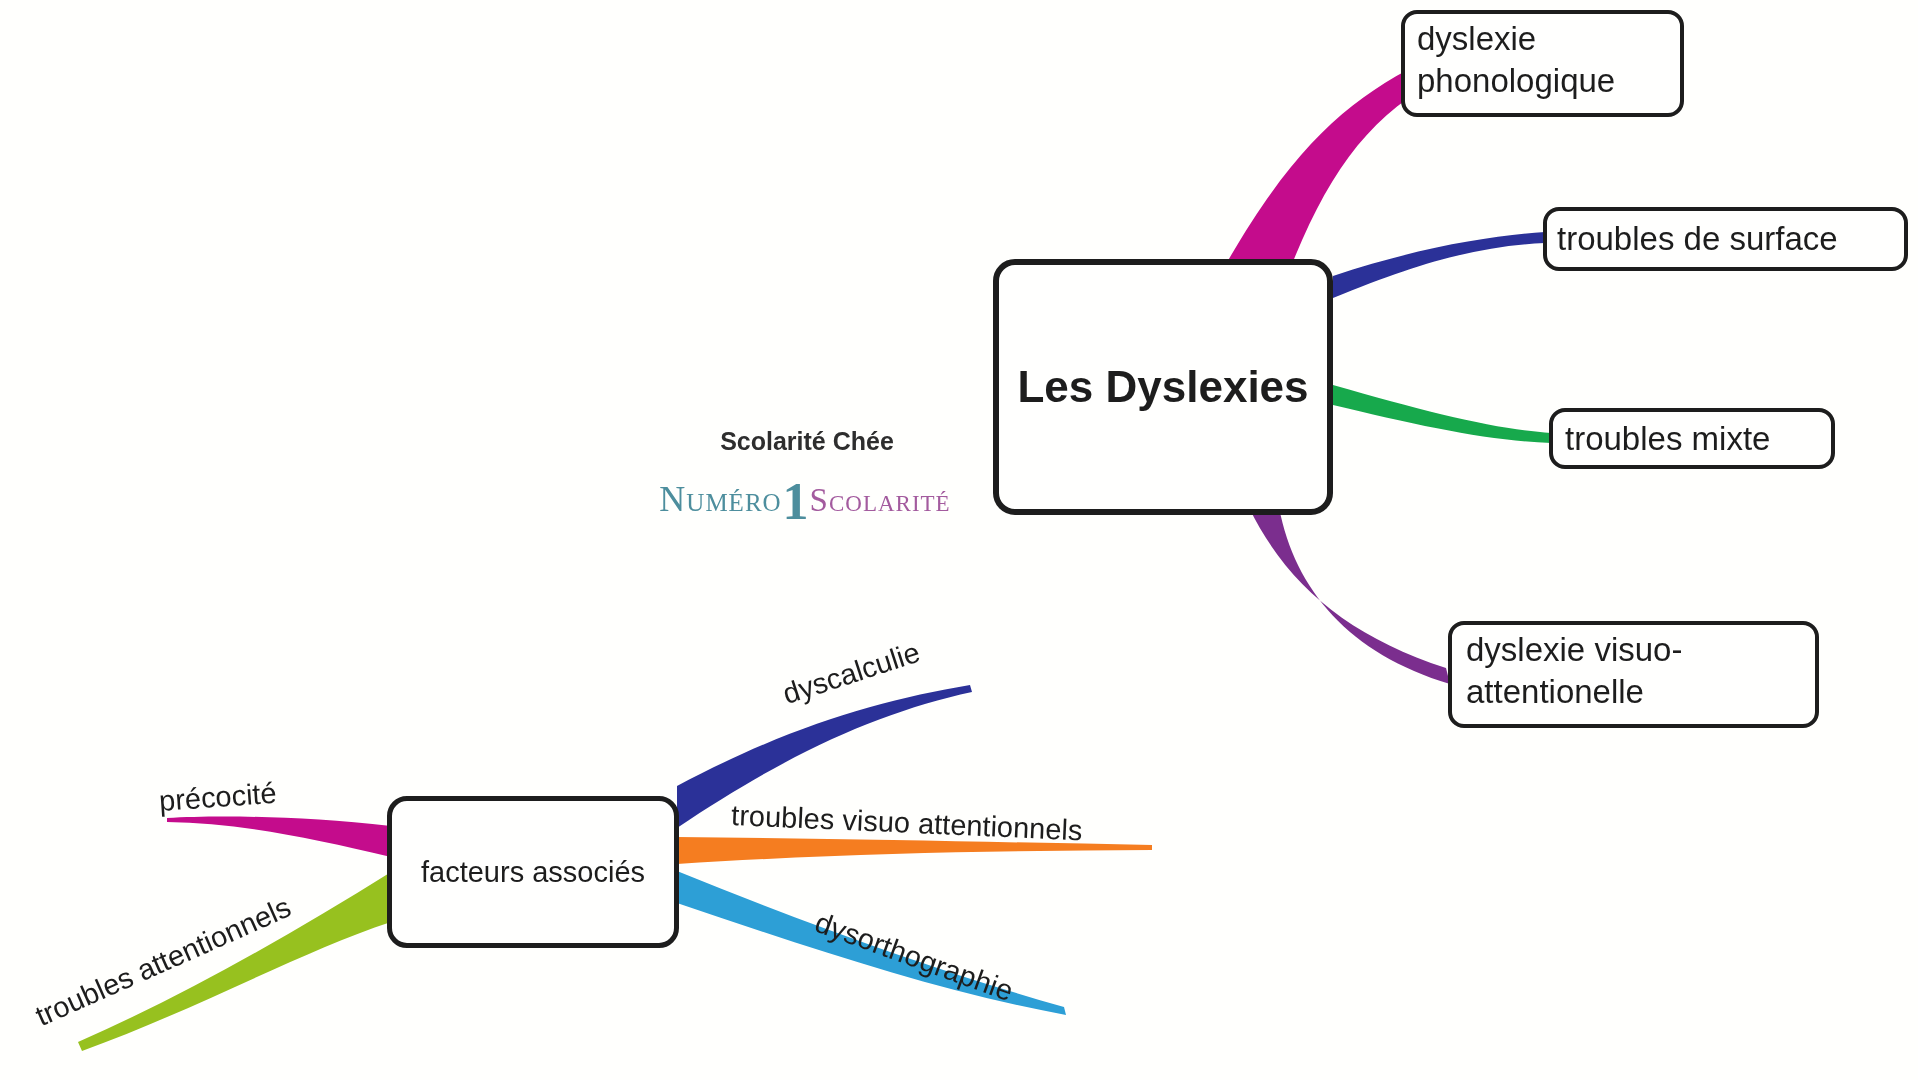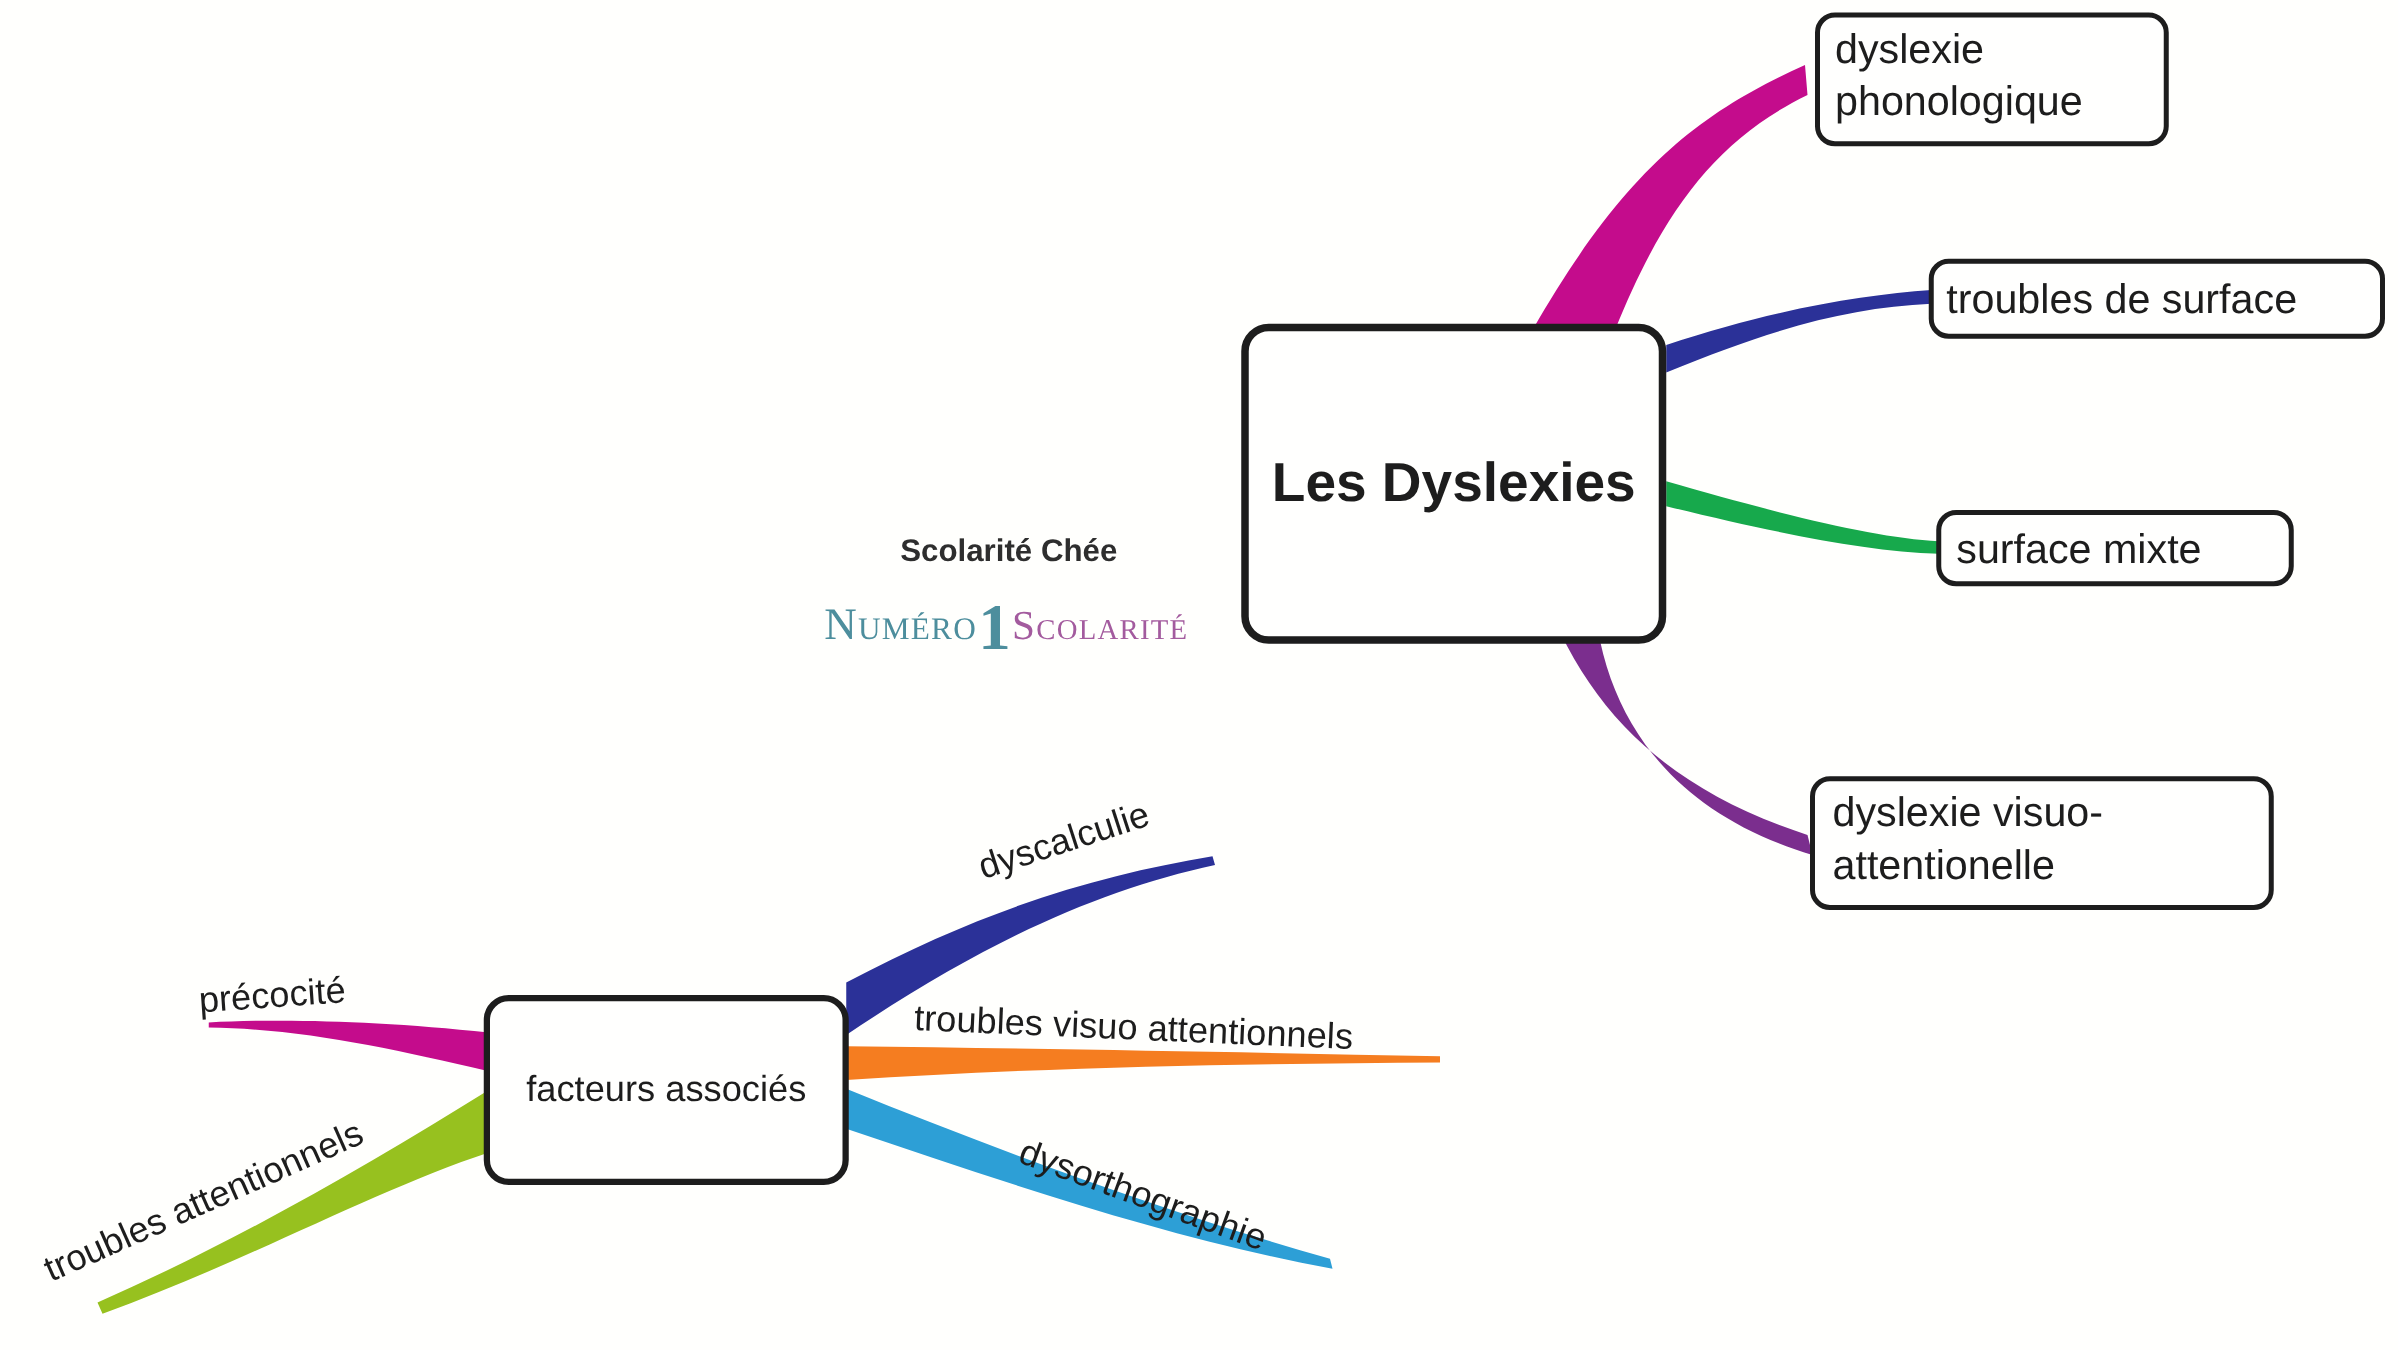--- a/index.html
+++ b/index.html
@@ -33,21 +33,21 @@
   .b-green{border-color:var(--c-green,#17a94c);}
   .b-purple{border-color:var(--c-purple,#7b2e8e);}
 
   .node-center{
     left:993px;top:259px;width:340px;height:256px;
     border:6px solid;border-radius:22px;
     display:flex;align-items:center;justify-content:center;
     font-size:44px;font-weight:bold;letter-spacing:0px;
   }
   .node-phono{
-    left:1452px;top:10px;width:283px;height:107px;
+    left:1401px;top:10px;width:283px;height:107px;
     border:4px solid;border-radius:16px;
     padding:4px 12px;font-size:33px;line-height:1.28;
   }
   .node-surface{
     left:1543px;top:207px;width:365px;height:64px;
     border:4px solid;border-radius:16px;
     display:flex;align-items:center;
     padding-left:10px;font-size:33px;white-space:nowrap;
   }
   .node-mixte{
@@ -119,21 +119,21 @@
     <path class="f-magenta" d="M 391,826 C 300,816 220,815 167,818 L 167,822 C 240,823 310,838 391,857 Z"></path>
     <path class="f-lime" d="M 391,872 C 290,935 185,995 78,1042 L 82,1051 C 200,1008 300,952 391,922 Z"></path>
     <path class="f-navy" d="M 677,786 C 790,726 880,700 970,685 L 972,692 C 880,712 790,752 677,828 Z"></path>
     <path class="f-orange" d="M 677,837 C 850,839 1000,842 1152,845 L 1152,850 C 1000,851 850,853 677,864 Z"></path>
     <path class="f-sky" d="M 677,871 C 810,925 940,972 1064,1007 L 1066,1015 C 940,992 810,948 677,903 Z"></path>
   </svg>
 
   <div class="node node-center b-lime">Les Dyslexies</div>
   <div class="node node-phono b-magenta">dyslexie phonologique</div>
   <div class="node node-surface b-navy">troubles de surface</div>
-  <div class="node node-mixte b-green">surface mixte</div>
+  <div class="node node-mixte b-green">troubles mixte</div>
   <div class="node node-visuo b-purple">dyslexie visuo-attentionelle</div>
 
   <div class="credit-author">Scolarité Chée</div>
   <div class="logo"><span class="logo-numero">Numéro</span><span class="logo-one">1</span><span class="logo-scolarite">Scolarité</span></div>
 
   <div class="node node-facteurs b-lime">facteurs associés</div>
   <div class="branch-label lbl-precocite">précocité</div>
   <div class="branch-label lbl-dyscalculie">dyscalculie</div>
   <div class="branch-label lbl-visuo">troubles visuo attentionnels</div>
   <div class="branch-label lbl-dysortho">dysorthographie</div>

